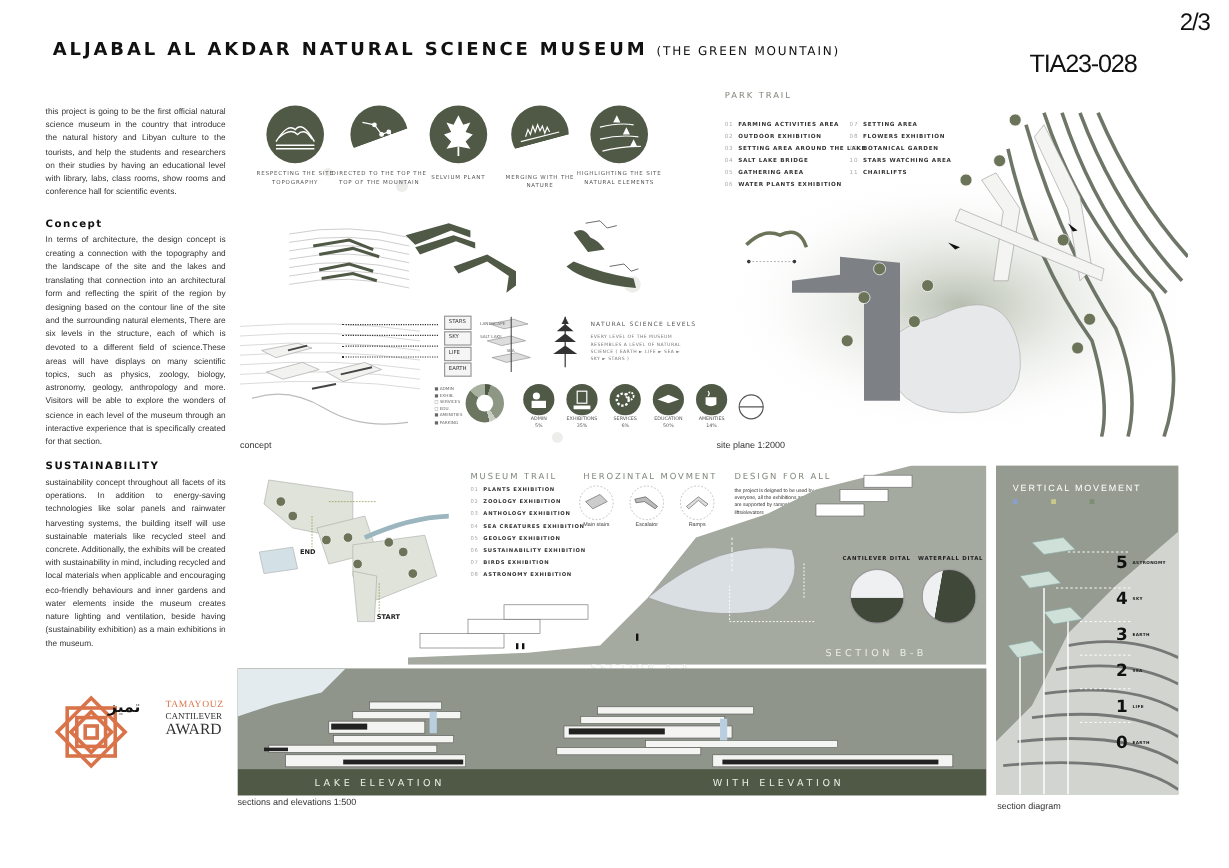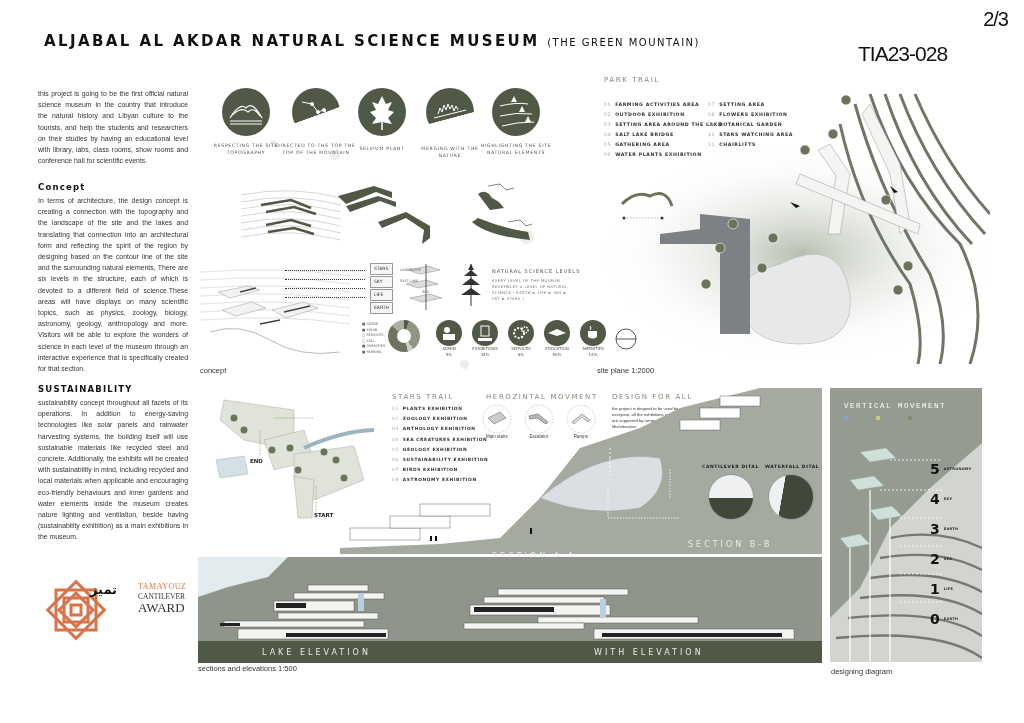--- a/index.html
+++ b/index.html
@@ -380,21 +380,21 @@
     <g fill="none" stroke="#8a9a4a" stroke-width=".6" stroke-dasharray="1.5 1">
         <path d="M56 40 V66"></path>
         <path d="M112 96 V122"></path>
         <path d="M70 28 H110"></path>
       </g>
   </svg>
   <div class="abs" style="left:46px;top:68px;font-size:5.5px;font-weight:bold;font-family:'DejaVu Sans',sans-serif">END</div>
   <div class="abs" style="left:110px;top:122px;font-size:5.5px;font-weight:bold;font-family:'DejaVu Sans',sans-serif">START</div>
 </div>
 
-<div class="abs trail-h" style="left:392px;top:393px">STARS TRAIL</div>
+<div class="abs trail-h" style="left:392px;top:393px">MUSEUM TRAIL</div>
 <div class="abs trail-list" style="left:392px;top:404px;line-height:10.2px;font-size:4.4px">
   <div><span class="n">01</span><span>PLANTS EXHIBITION</span></div>
   <div><span class="n">02</span><span>ZOOLOGY EXHIBITION</span></div>
   <div><span class="n">03</span><span>ANTHOLOGY EXHIBITION</span></div>
   <div><span class="n">04</span><span>SEA CREATURES EXHIBITION</span></div>
   <div><span class="n">05</span><span>GEOLOGY EXHIBITION</span></div>
   <div><span class="n">06</span><span>SUSTAINABILITY EXHIBITION</span></div>
   <div><span class="n">07</span><span>BIRDS EXHIBITION</span></div>
   <div><span class="n">08</span><span>ASTRONOMY EXHIBITION</span></div>
 </div>
@@ -514,21 +514,21 @@
         <path d="M70 158 H112"></path>
         <path d="M70 186 H112"></path>
         <path d="M70 214 H112"></path>
     </g>
     <g stroke="#fff" stroke-width="1.2">
         <path d="M20 160 V274"></path>
         <path d="M40 102 V274"></path>
         <path d="M60 130 V274"></path>
       </g>
   </svg>
-  <div class="abs" style="left:14px;top:14px;font-family:Liberation Mono, monospace;font-size:7.5px;letter-spacing:1.5px;color:#fff">VERTICAL MOVEMENT</div>
+  <div class="abs" style="left:14px;top:14px;font-family:Liberation Sans, sans-serif;font-size:7.5px;letter-spacing:1.5px;color:#fff">VERTICAL MOVEMENT</div>
   <div class="abs" style="left:14px;top:28px;width:128px;height:16px;font-size:3px;color:#eee">
     <span style="display:inline-block;width:4px;height:4px;background:#8aa0c8;margin-right:28px"></span><span style="display:inline-block;width:4px;height:4px;background:#c9c98a;margin-right:28px"></span><span style="display:inline-block;width:4px;height:4px;background:#7a9070"></span>
   </div>
   <div class="abs" style="left:100px;top:66px;line-height:30px">
     <div style="display:flex;align-items:center;gap:4px;height:30px">
         <span class="vm-num">5</span>
         <span class="vm-lbl">ASTRONOMY</span>
       </div>
     <div style="display:flex;align-items:center;gap:4px;height:30px">
         <span class="vm-num">4</span>
@@ -545,13 +545,13 @@
     <div style="display:flex;align-items:center;gap:4px;height:30px">
         <span class="vm-num">1</span>
         <span class="vm-lbl">LIFE</span>
       </div>
     <div style="display:flex;align-items:center;gap:4px;height:30px">
         <span class="vm-num">0</span>
         <span class="vm-lbl">EARTH</span>
       </div>
   </div>
 </div>
-<div class="abs caption" style="left:831px;top:667px">designing diagram</div>
+<div class="abs caption" style="left:831px;top:667px">section diagram</div>
 
 </body></html>

